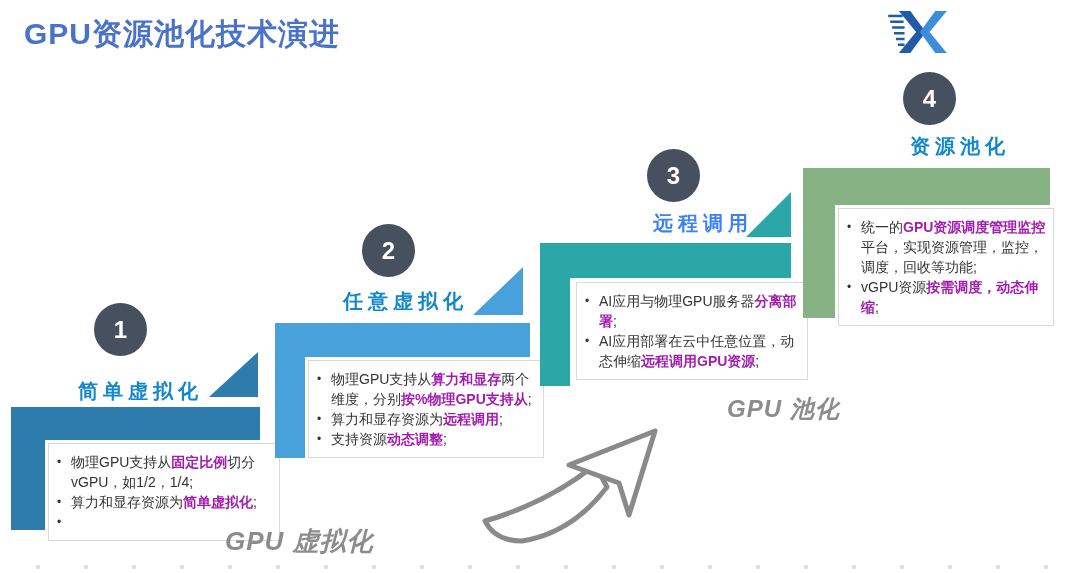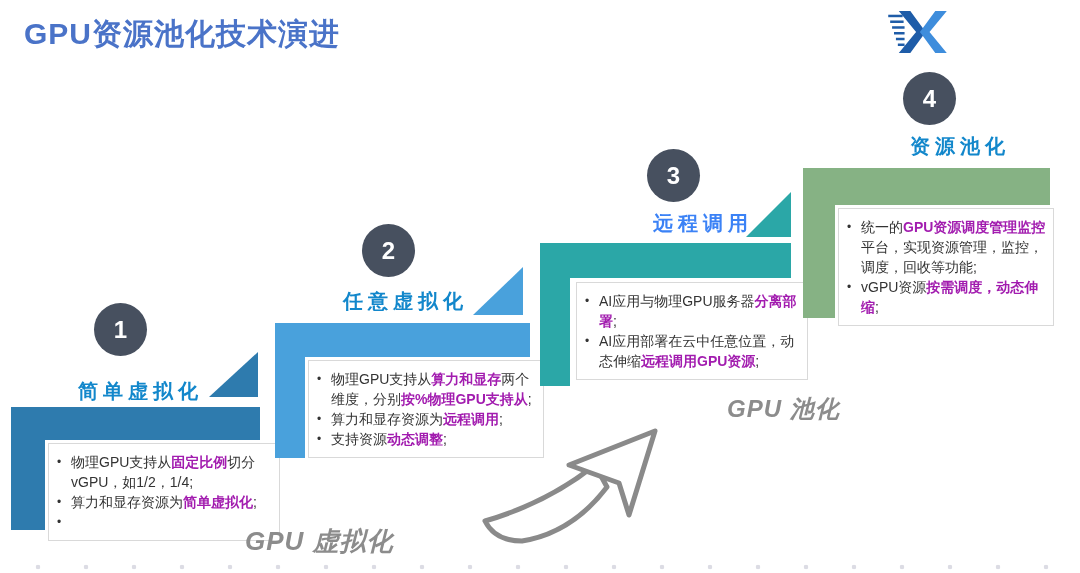--- a/index.html
+++ b/index.html
@@ -170,21 +170,21 @@
             <span class="tx"><span>统一的</span><span class="b">GPU资源调度管理监控</span><span>平台，实现资源管理，监控，调度，回收等功能;</span></span>
           </li>
           <li>
             <span class="mk">•</span>
             <span class="tx"><span>vGPU资源</span><span class="b">按需调度，动态伸缩</span><span>;</span></span>
           </li>
         </ul>
     </div>
   </div>
 
-  <div class="stage-label label-left" style="color: rgb(140, 140, 140); margin-left: 20px;">GPU 虚拟化</div>
+  <div class="stage-label label-left" style="color: rgb(140, 140, 140);">GPU 虚拟化</div>
   <div class="stage-label label-right" style="color: rgb(140, 140, 140);">GPU 池化</div>
 
   <svg class="arrow" viewBox="0 0 195 135" style="color: rgb(138, 138, 138);">
     <path d="M 8 98 Q 70 80 118 42 L 130 64 Q 95 110 45 118 Q 18 118 8 98 Z"></path>
     <path d="M 178 8 L 92 42 L 142 60 L 152 92 Z"></path>
   </svg>
 
   <div class="dot-row"></div>
 
 </div>

